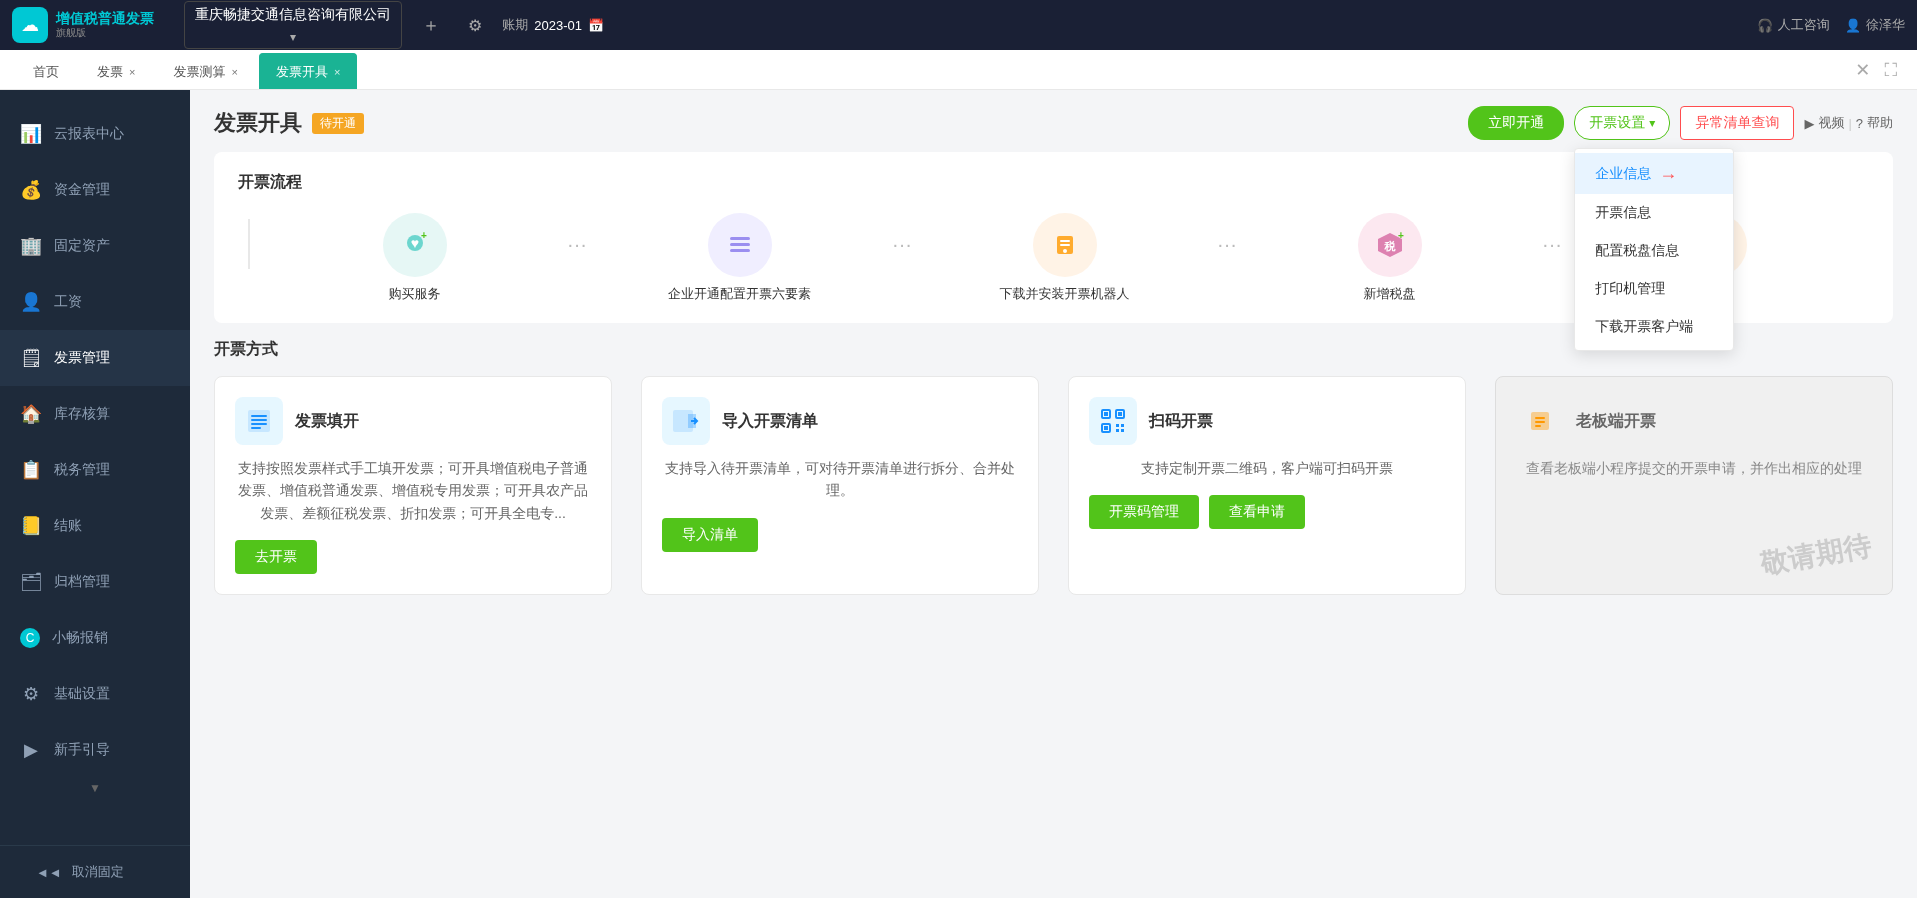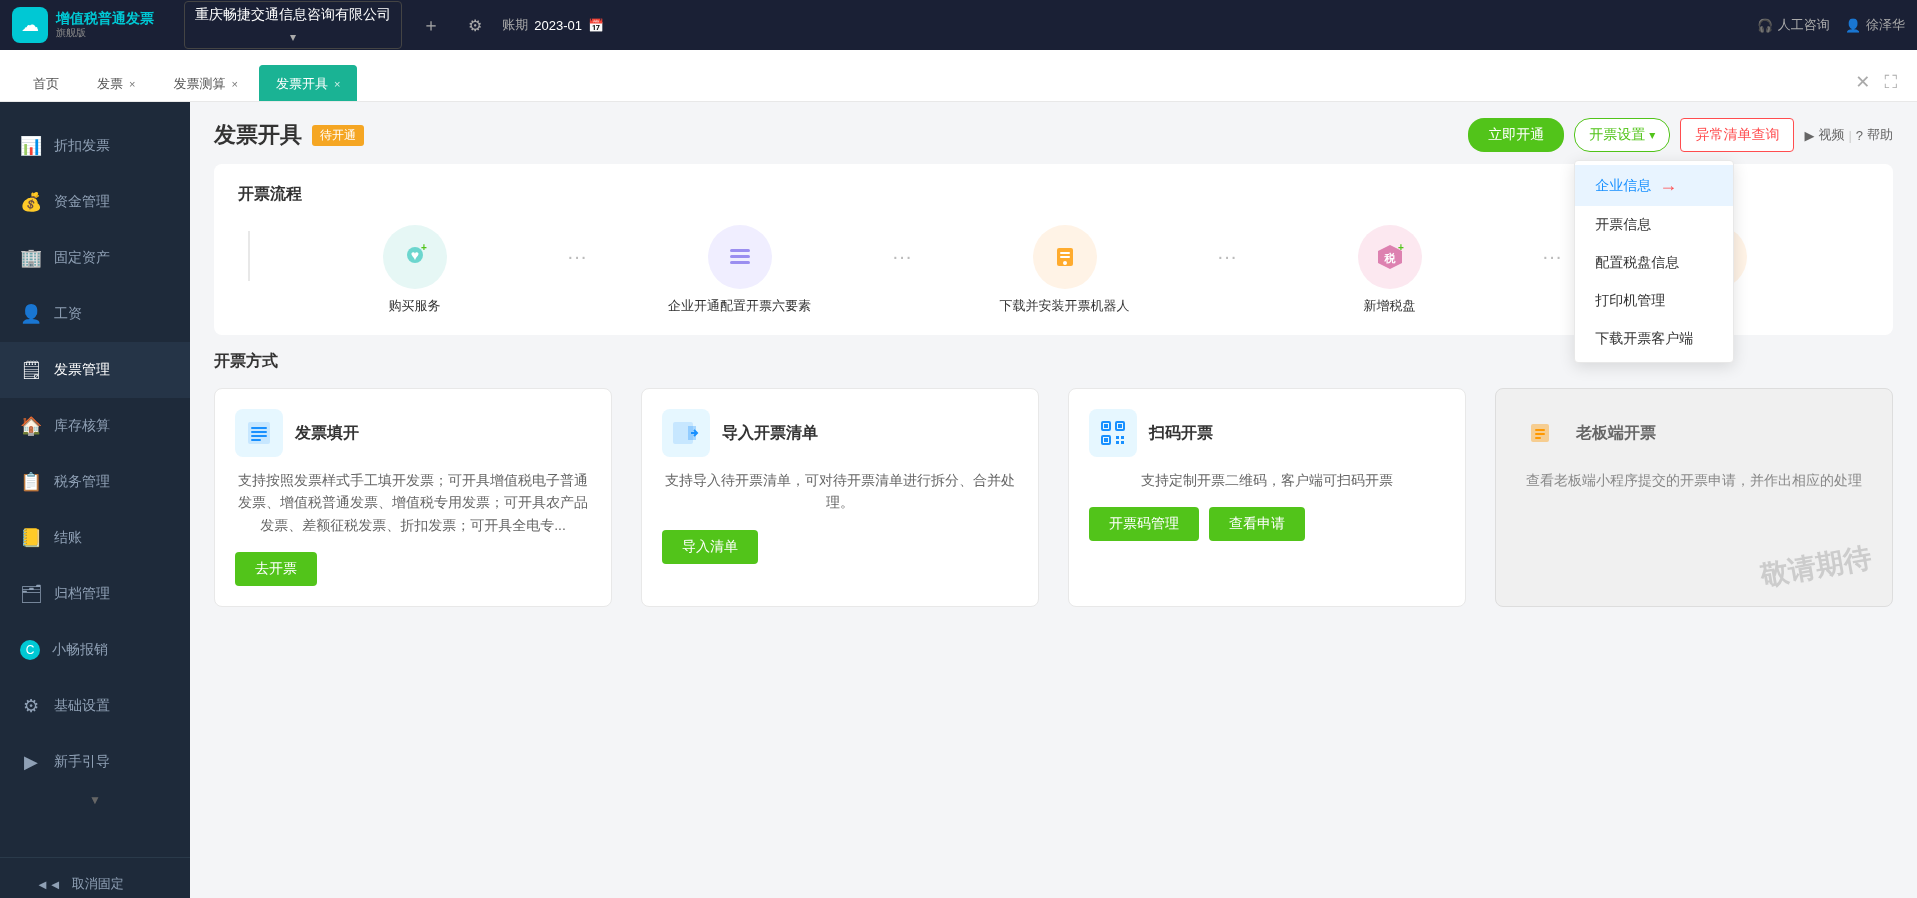--- a/index.html
+++ b/index.html
@@ -42,21 +42,21 @@
     .header-add { color: #aaa; font-size: 18px; cursor: pointer; padding: 4px 8px; }
     .header-gear { color: #aaa; font-size: 16px; cursor: pointer; padding: 4px 8px; }
     .header-period { color: #aaa; font-size: 13px; display: flex; align-items: center; gap: 6px; }
     .header-period .period-val { color: white; }
     .header-right { margin-left: auto; display: flex; align-items: center; gap: 16px; }
     .header-service { color: #aaa; font-size: 13px; cursor: pointer; display: flex; align-items: center; gap: 4px; }
     .header-user { color: #aaa; font-size: 13px; cursor: pointer; display: flex; align-items: center; gap: 4px; }
 
     
     .tabs-bar {
-      height: 52px;
+      height: 40px;
       background: #fff;
       display: flex;
       align-items: flex-end;
       padding: 0 16px;
       border-bottom: 1px solid #e8e8e8;
     }
     .tab-item {
       height: 36px;
       display: flex; align-items: center;
       padding: 0 16px;
@@ -345,21 +345,21 @@
   </div>
 </div>
 
 <div class="main-layout">
 
   <div class="sidebar">
     <div style="height:16px;"></div>
 
     <div class="sidebar-item">
       <span class="si-icon">📊</span>
-      <span>折扣发票</span>
+      <span>云报表中心</span>
     </div>
     <div class="sidebar-item">
       <span class="si-icon">💰</span>
       <span>资金管理</span>
     </div>
     <div class="sidebar-item">
       <span class="si-icon">🏢</span>
       <span>固定资产</span>
     </div>
     <div class="sidebar-item">

